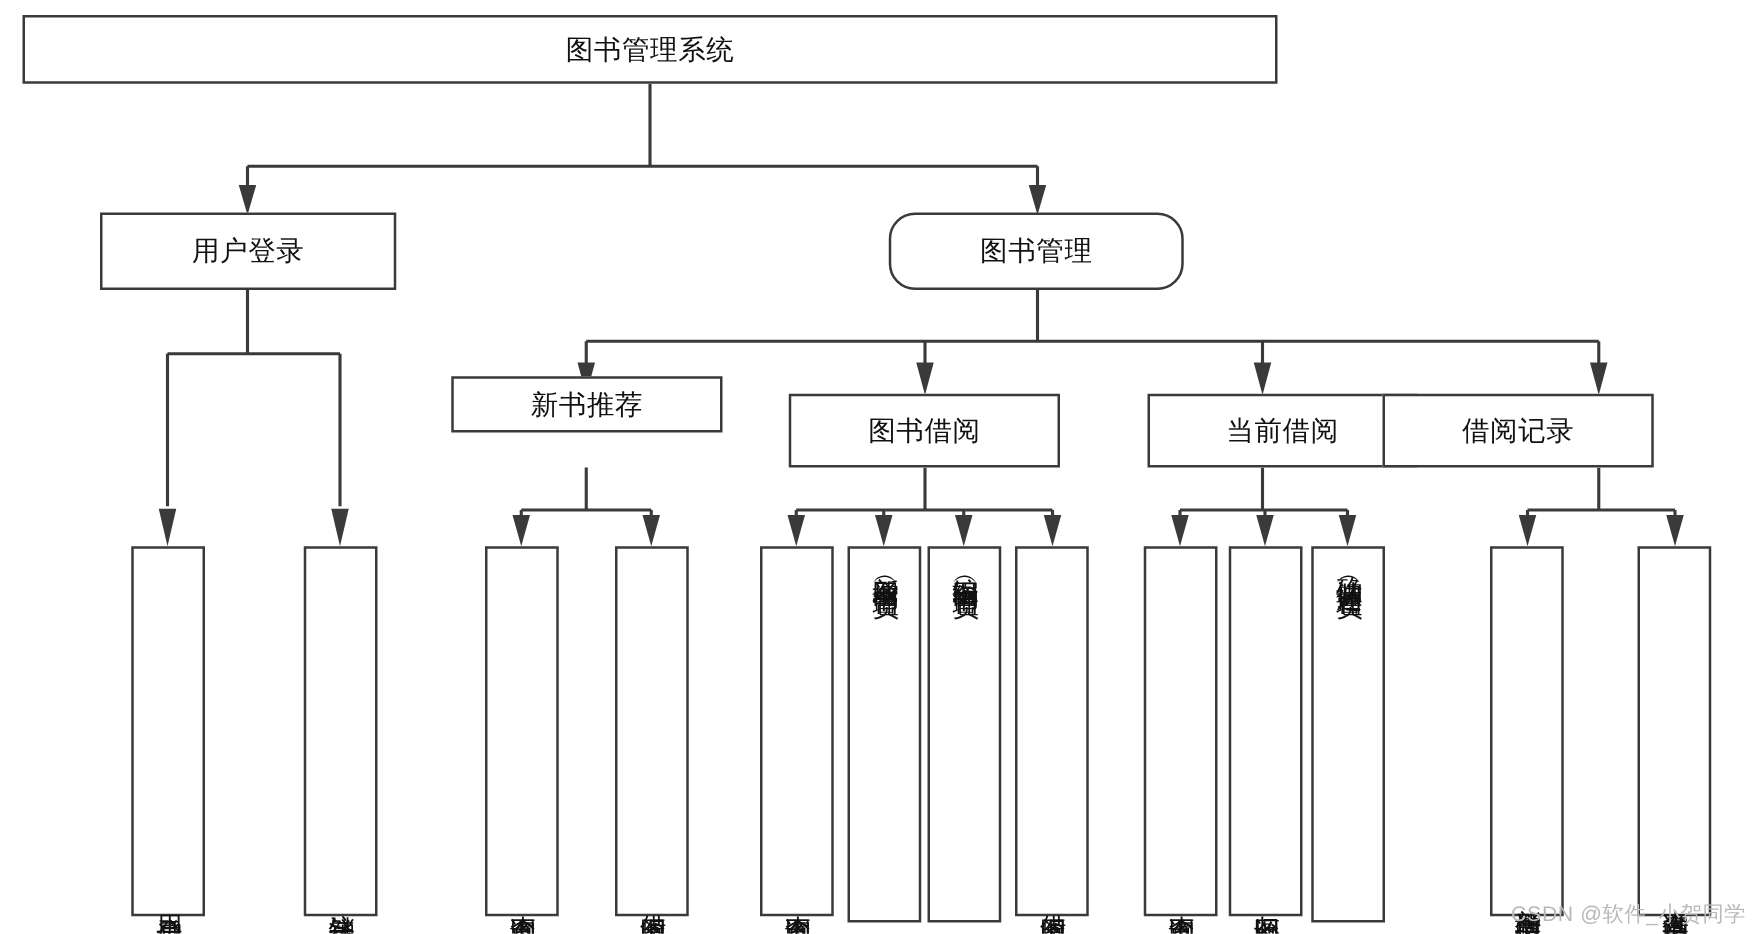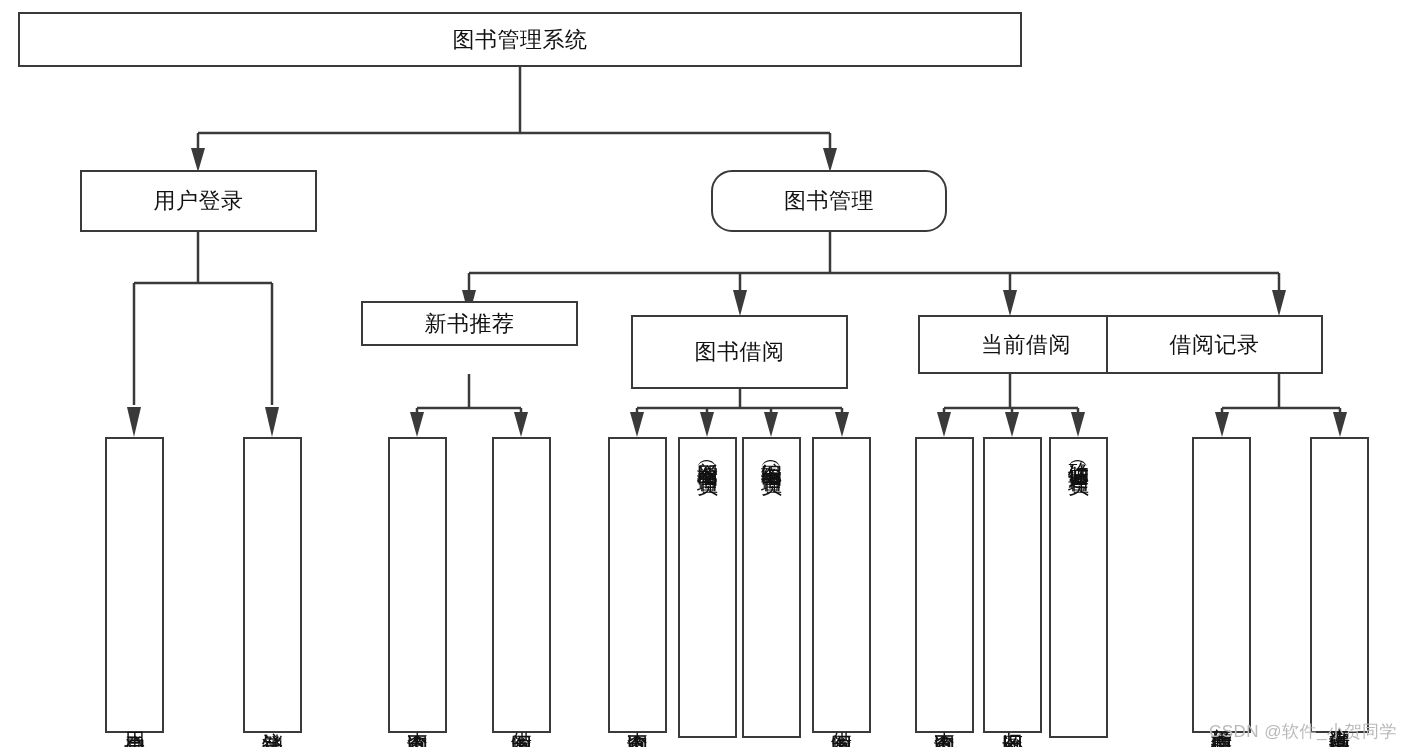--- a/index.html
+++ b/index.html
@@ -156,21 +156,21 @@
   <div class="node horizontal" style="left:80px; top:170px; width:237px; height:62px;">
     <span class="label">用户登录</span>
   </div>
   <div class="node horizontal" style="left:711px; top:170px; width:236px; height:62px;border-radius:21px;">
     <span class="label">图书管理</span>
   </div>
 
   <div class="node horizontal" style="left:361px; top:301px; width:217px; height:45px;">
     <span class="label">新书推荐</span>
   </div>
-  <div class="node horizontal" style="left:631px; top:315px; width:217px; height:74px;">
+  <div class="node horizontal" style="left:631px; top:315px; width:217px; height:59px;">
     <span class="label">图书借阅</span>
   </div>
   <div class="node horizontal" style="left:902px; top:315px; width:216px; height:59px;margin-left:16px;">
     <span class="label">当前借阅</span>
   </div>
   <div class="node horizontal" style="left:1106px; top:315px; width:217px; height:59px;">
     <span class="label">借阅记录</span>
   </div>
 
   <div class="node vertical" style="left:105px; top:437px; width:59px; height:296px;">

